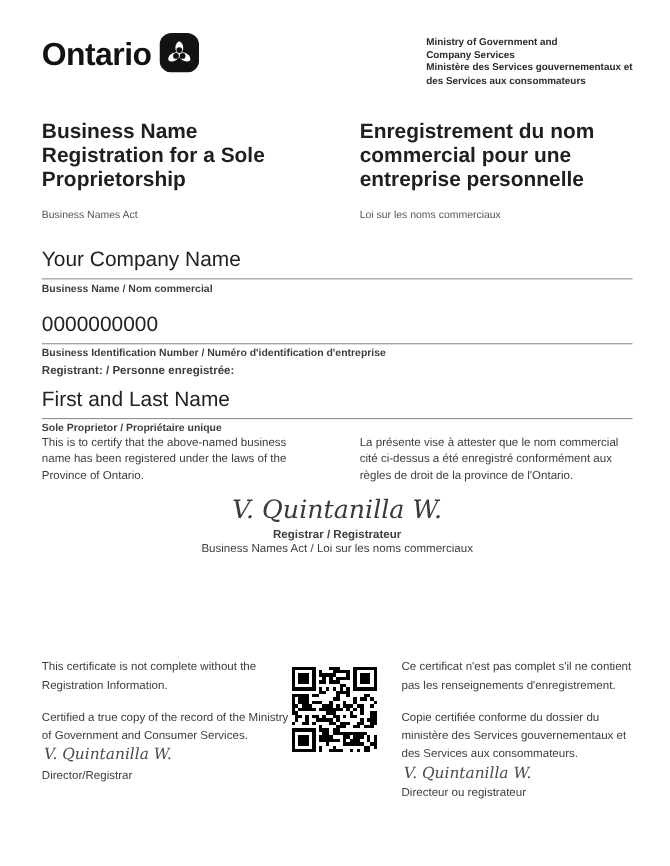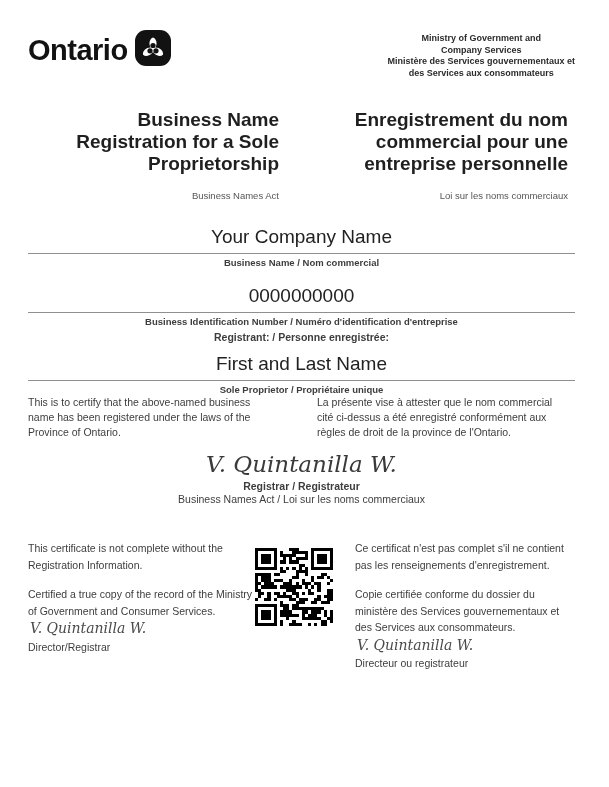--- a/index.html
+++ b/index.html
@@ -1,54 +1,54 @@
 <!DOCTYPE html>
 <html><head>
 <meta charset="utf-8">
 <style>
   * { margin:0; padding:0; box-sizing:border-box; }
   html,body { background:#ffffff; }
   .page {
     width:609px; height:787px; margin:0 auto; background:#ffffff;
     font-family:"Liberation Sans", sans-serif; color:#3d3d3d;
-    padding:30px 34px 0 28px; overflow:hidden; position:relative;
+    padding:30px 34px 0 38px; overflow:hidden; position:relative;
   }
 
   
   .header { display:flex; justify-content:space-between; align-items:flex-start; }
   .logo { display:flex; align-items:center; gap:7px; }
   .logo-text { font-size:29px; font-weight:bold; color:#121212; letter-spacing:-0.5px; }
-  .ministry { text-align:center; font-size:9px; font-weight:bold; line-height:11.5px; color:#2b2b2b; margin-top:3px; }
-
-  
-  .titles { display:grid; grid-template-columns:251px 251px; column-gap:38px; margin-top:30px;text-align:right; }
+  .ministry { text-align:left; font-size:9px; font-weight:bold; line-height:11.5px; color:#2b2b2b; margin-top:3px; }
+
+  
+  .titles { display:grid; grid-template-columns:251px 251px; column-gap:38px; margin-top:30px; }
   .title { font-size:19px; line-height:22px; font-weight:bold; color:#1f1f1f; }
   .act { font-size:9.5px; color:#555555; margin-top:15px; }
 
   
-  .fields { text-align:center; }
+  .fields { }
   .big-value { font-size:19px; line-height:22px; color:#222222; font-weight:normal; }
   .mt26 { margin-top:25px; } .mt17 { margin-top:17px; } .mt10 { margin-top:10px; }
   .rule { border-top:1px solid #8f8f8f; height:0; margin-top:5px; }
   .field-label { font-size:9.5px; font-weight:bold; color:#3d3d3d; margin-top:3px; }
   .registrant { font-size:10.5px; font-weight:bold; color:#3d3d3d; margin-top:4px; }
 
   
   .cols { display:grid; grid-template-columns:251px 251px; column-gap:38px; }
   .certify { margin-top:0; font-size:10.5px; line-height:15px; color:#3d3d3d; }
   .dates { margin-top:21px; font-size:10.5px; line-height:15px; color:#3d3d3d; }
 
   
   .sig-block { text-align:center; margin-top:11px; }
   .signature { font-family:"DejaVu Serif", serif; font-style:italic; font-size:23px; color:#3a3a3a; }
   .sig-role { font-size:10.5px; font-weight:bold; color:#3d3d3d; margin-top:3px; }
   .sig-act { font-size:10.5px; font-weight:normal; color:#3d3d3d; margin-top:1px; }
 
   
-  .footer { display:grid; grid-template-columns:227px 100px 213px; margin-top:35px; }
+  .footer { display:grid; grid-template-columns:227px 100px 213px; margin-top:93px; }
   .foot-text { font-size:10.5px; line-height:16.5px; color:#3d3d3d; }
   .foot-gap { margin-top:13px; }
   .sig-small { font-family:"DejaVu Serif", serif; font-style:italic; font-size:14px; color:#4a4a4a; margin:1px 0 2px 2px; }
   .qr-wrap { padding-top:8px; }
 </style>
 </head>
 <body>
 
 <div class="page">
 

